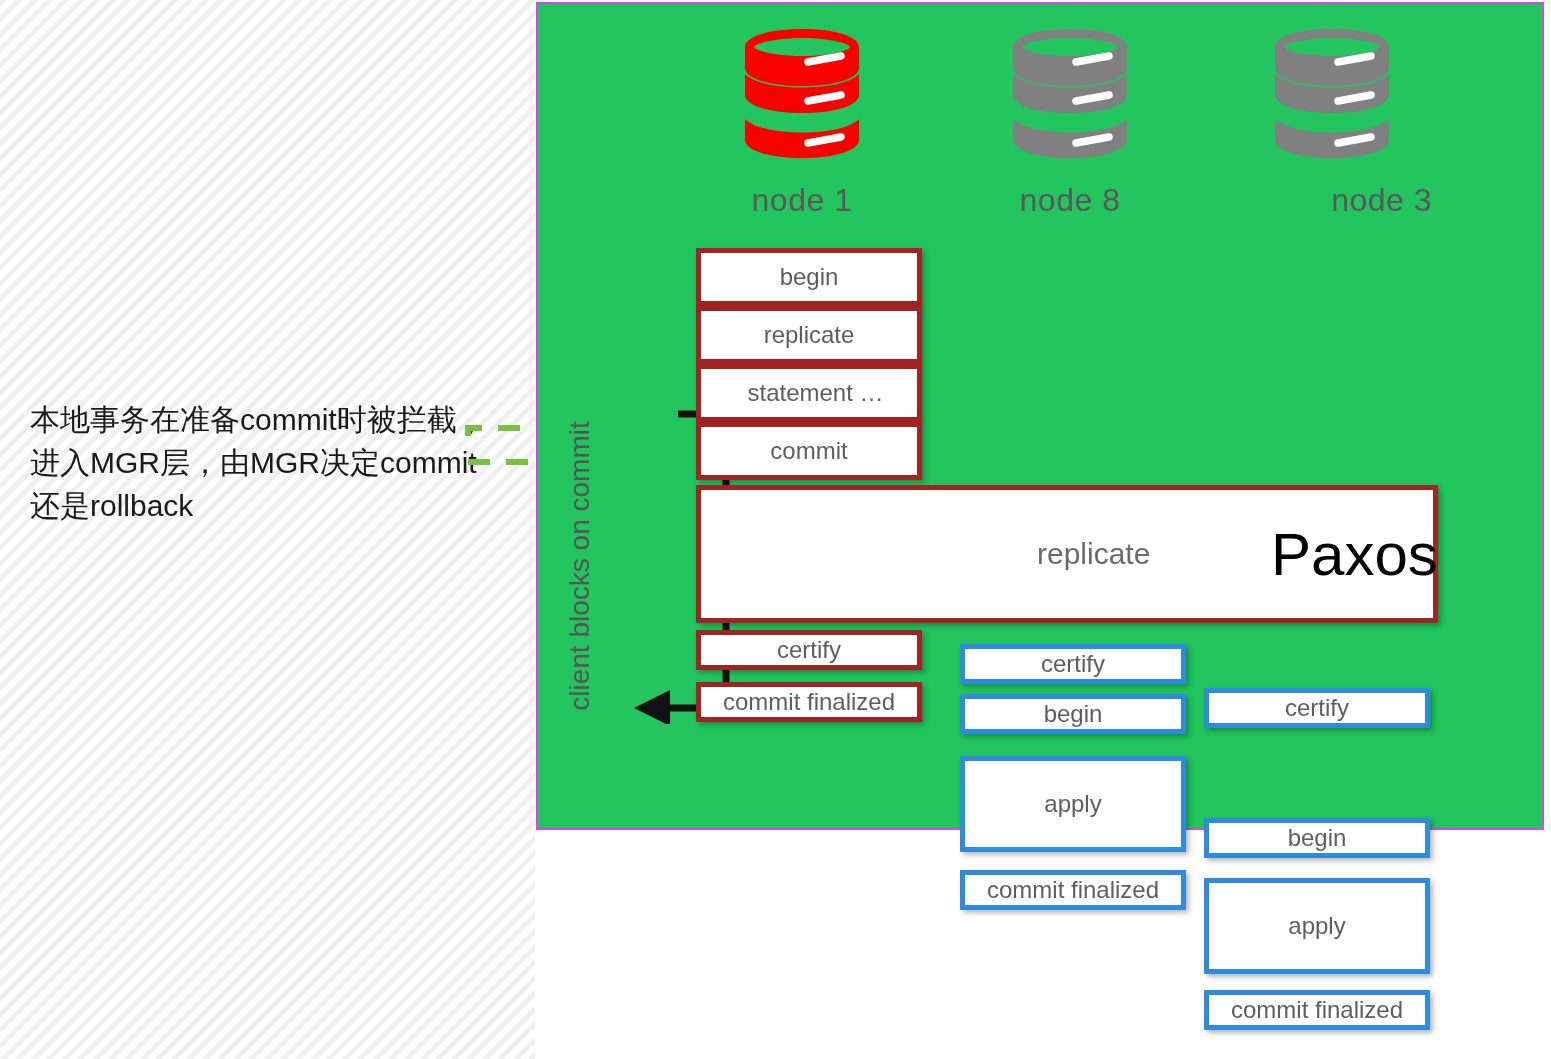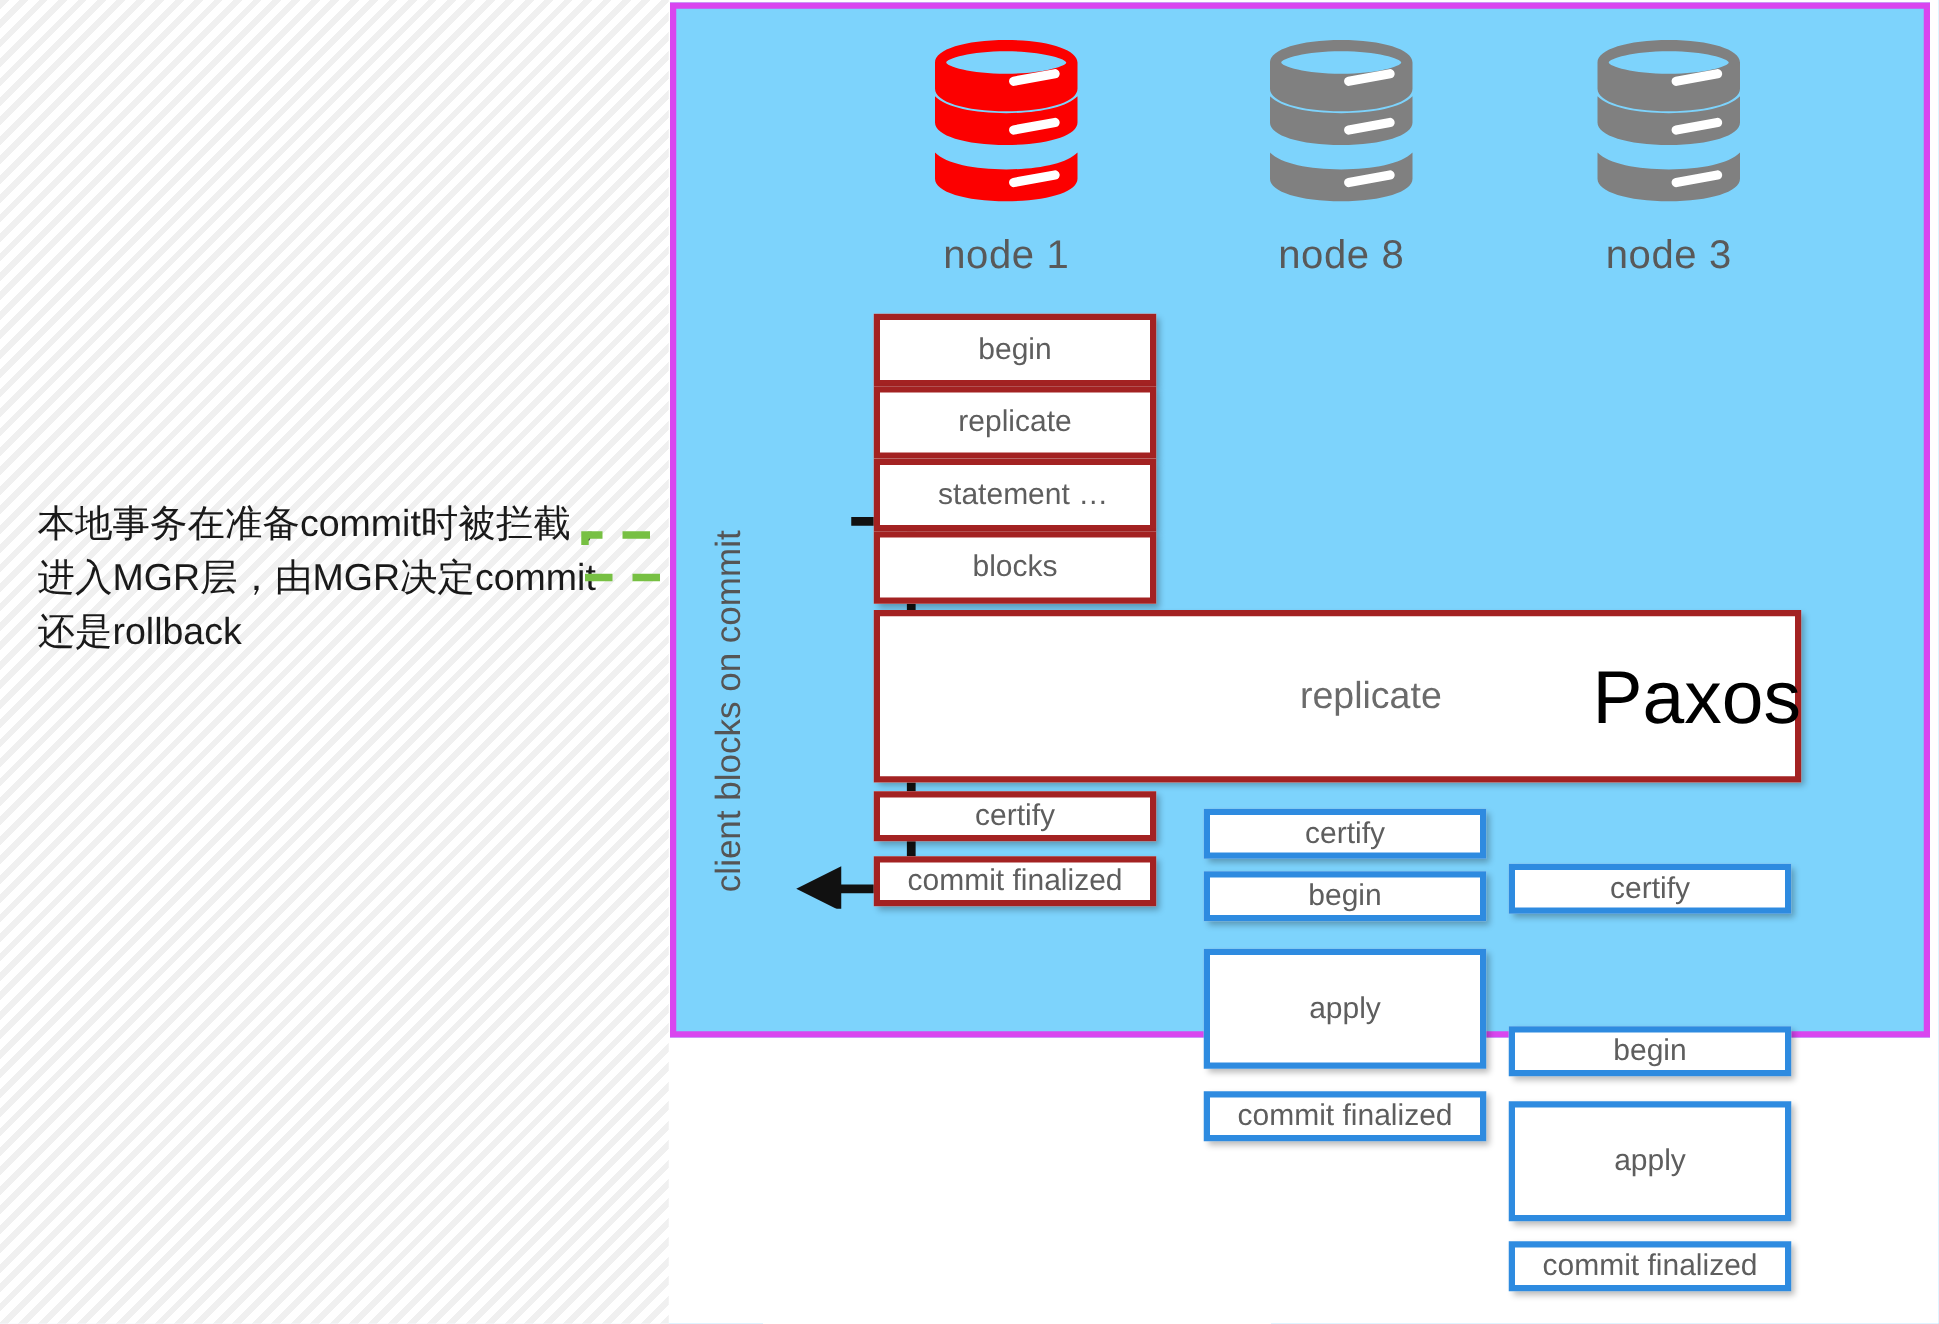--- a/index.html
+++ b/index.html
@@ -49,34 +49,34 @@
     height: 62px;
   }
 
   
   #diagram-panel {
     position: absolute;
     left: 536px;
     top: 2px;
     width: 1008px;
     height: 828px;
-    background: #7dd3fc;
-    border: 5px solid #d946ef;
+    background: #22c55e;
+    border: 2px solid #d946ef;
     box-sizing: border-box;
   }
 
   
   .node-col {
     position: absolute;
     width: 200px;
     text-align: center;
   }
   #node-col-1 { left: 164px; top: 22px; }
   #node-col-2 { left: 432px; top: 22px; }
-  #node-col-3 { left: 694px; top: 22px; }
+  #node-col-3 { left: 694px; top: 22px; text-align: right; }
 
   .db-icon { display: block; margin: 0 auto; }
 
   .node-label {
     display: block;
     margin-top: 6px;
     font-size: 32px;
     color: #595959;
     font-family: "Liberation Sans", sans-serif;
     letter-spacing: 0.5px;
@@ -239,21 +239,21 @@
   <div class="box red" id="box-begin">
     <span>begin</span>
   </div>
   <div class="box red" id="box-statement">
     <span>replicate</span>
   </div>
   <div class="box red" id="box-statement2">
     <span>statement …</span>
   </div>
   <div class="box red" id="box-commit">
-    <span>blocks</span>
+    <span>commit</span>
   </div>
 
   <div class="box red" id="box-replicate">
     <span id="replicate-label">replicate</span>
     <span id="paxos-label">Paxos</span>
   </div>
 
   <div class="box red" id="box-certify-1">
     <span>certify</span>
   </div>

